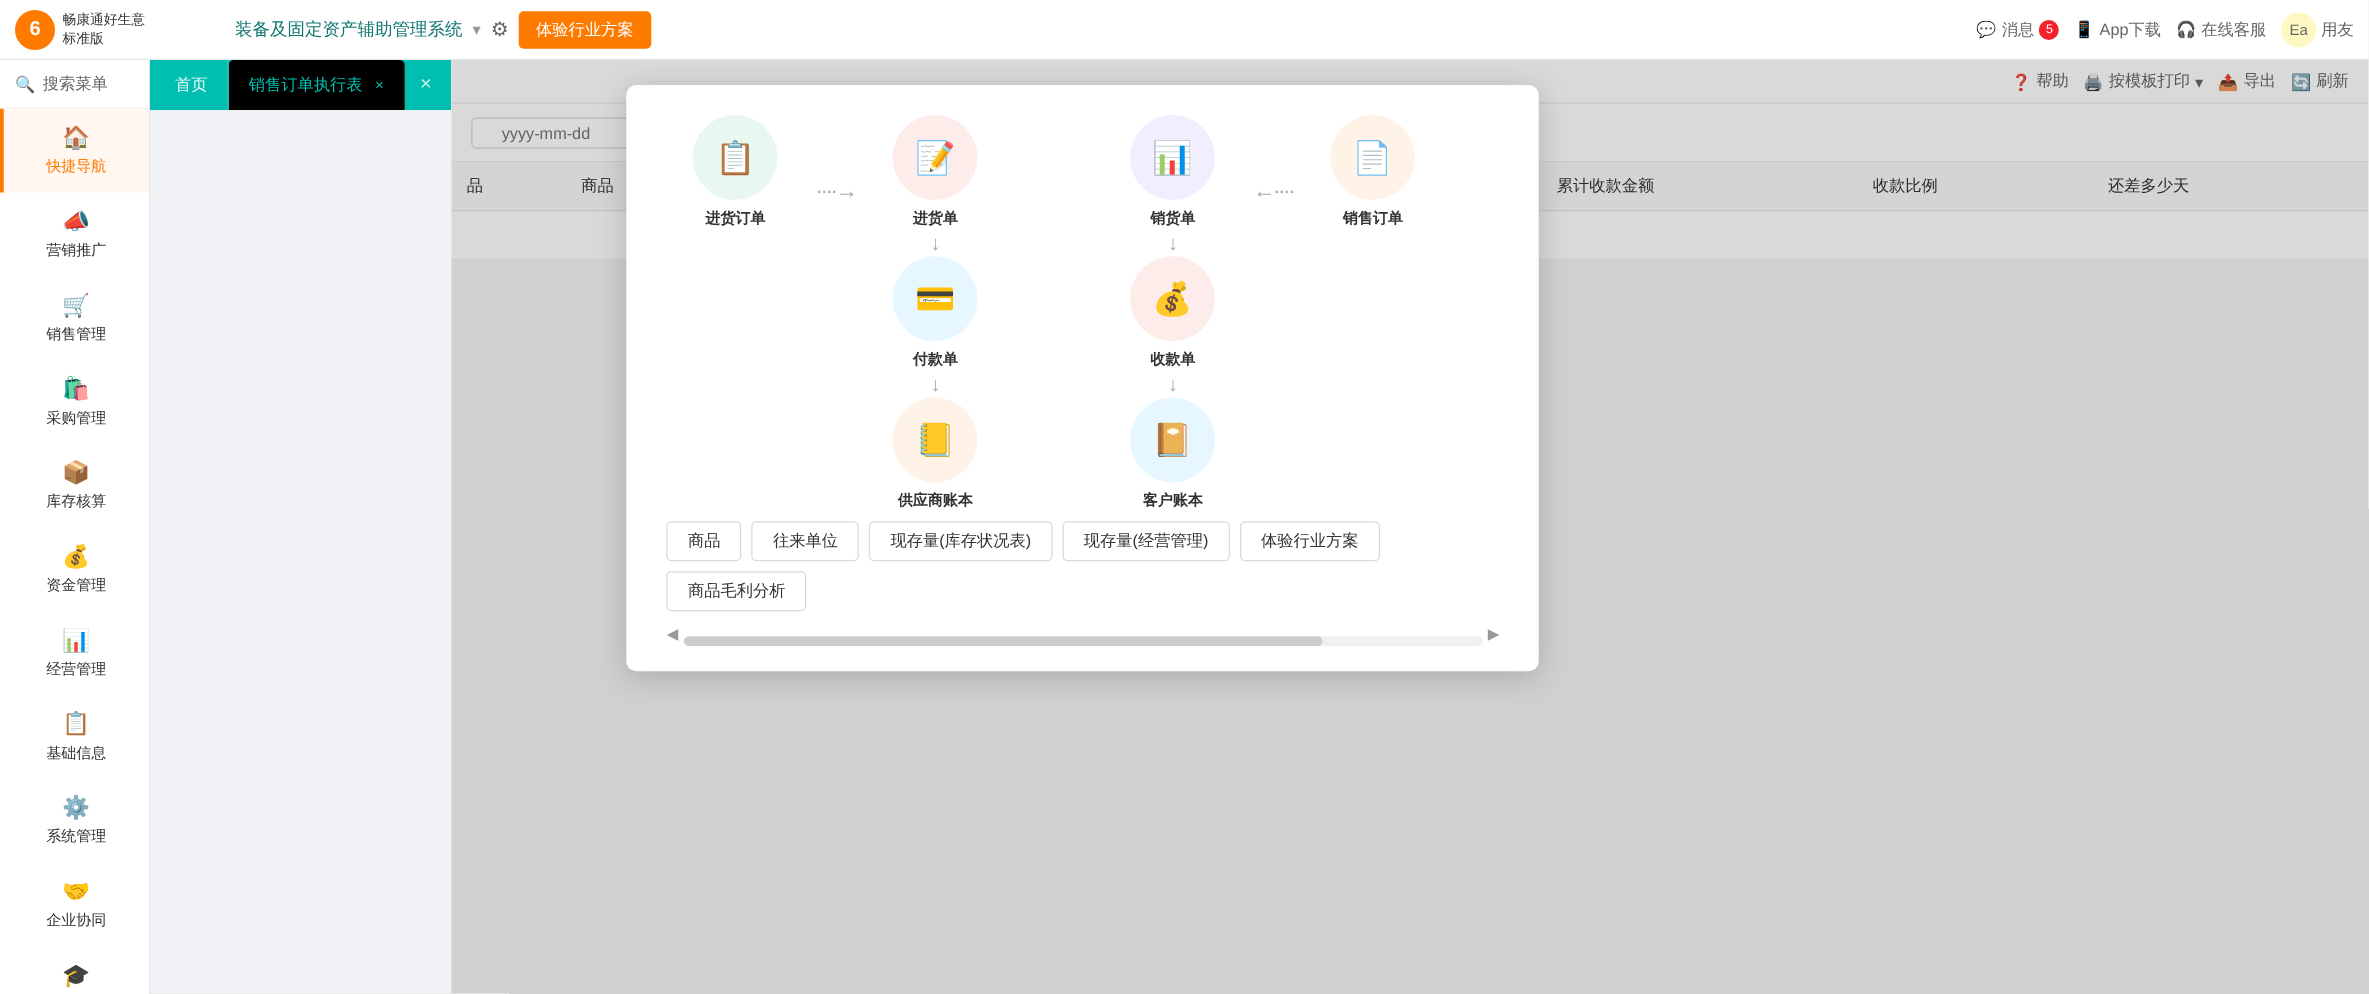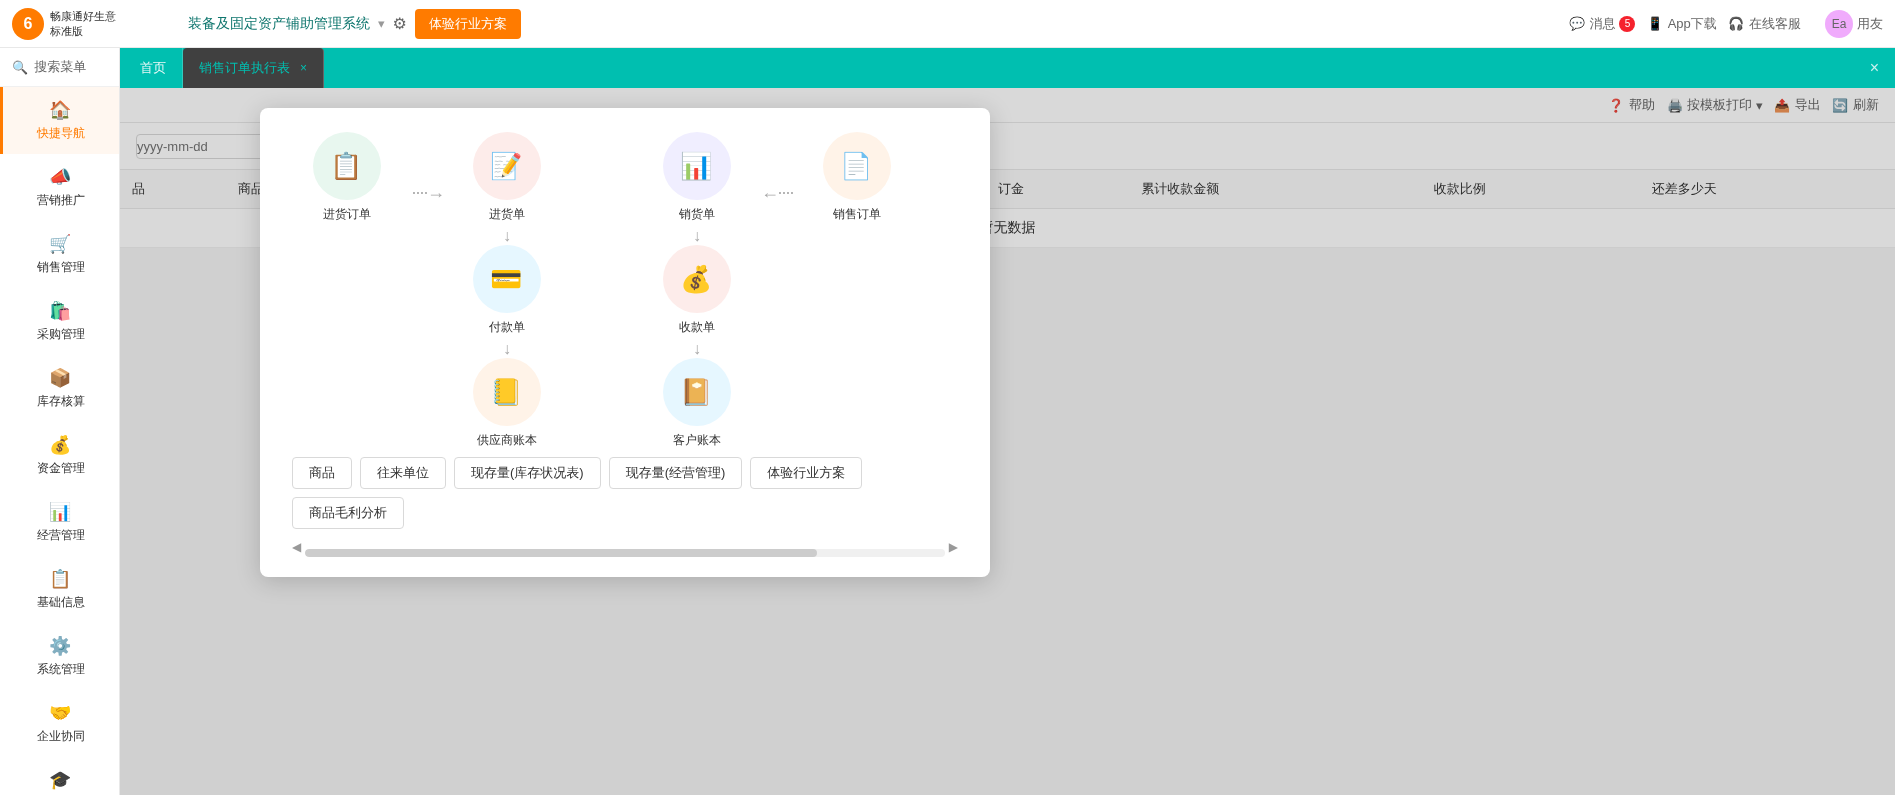--- a/index.html
+++ b/index.html
@@ -17,21 +17,21 @@
     }
     .logo-icon {
       width: 32px; height: 32px; background: #ff7b00;
       border-radius: 50%; display: flex; align-items: center; justify-content: center;
       color: #fff; font-size: 16px; font-weight: bold;
     }
     .logo-text { font-size: 11px; color: #333; line-height: 1.3; }
     .top-bar-actions { display: flex; align-items: center; gap: 12px; margin-left: auto; }
     .top-btn { display: flex; align-items: center; gap: 4px; color: #666; font-size: 13px; cursor: pointer; }
     .badge { background: #f5222d; color: #fff; border-radius: 8px; font-size: 10px; padding: 0 4px; min-width: 16px; height: 16px; display: inline-flex; align-items: center; justify-content: center; }
-    .avatar { width: 28px; height: 28px; border-radius: 50%; background: #f0abfc; display: flex; align-items: center; justify-content: center; font-size: 12px; color: #666; margin-left: 12px; }
+    .avatar { width: 28px; height: 28px; border-radius: 50%; background: #fef9c3; display: flex; align-items: center; justify-content: center; font-size: 12px; color: #666; }
     .experience-btn { background: #ff7b00; color: #fff; border: none; border-radius: 4px; padding: 6px 14px; font-size: 13px; cursor: pointer; }
 
     
     .layout { display: flex; height: calc(100vh - 48px); }
 
     
     .sidebar {
       width: 120px; min-width: 120px; background: #fff;
       border-right: 1px solid #e8e8e8; display: flex; flex-direction: column;
       overflow-y: auto;
@@ -44,34 +44,34 @@
     .sidebar-item {
       display: flex; flex-direction: column; align-items: center;
       padding: 12px 8px; cursor: pointer; gap: 4px;
       border-left: 3px solid transparent;
       font-size: 12px; color: #333;
     }
     .sidebar-item.active { background: #fff7f0; border-left-color: #ff7b00; color: #ff7b00; }
     .sidebar-item .icon { font-size: 18px; }
 
     
-    .main { flex: 1; display: flex; flex-direction: column; overflow: hidden; }
+    .main { flex: 1; display: flex; flex-direction: row; overflow: hidden; }
 
     
     .tab-bar {
       display: flex; align-items: center; background: #00bfb0; height: 40px;
       padding: 0 4px; gap: 0;
     }
     .tab-item {
       display: flex; align-items: center; gap: 6px;
       padding: 0 16px; height: 40px; cursor: pointer;
       font-size: 13px; color: rgba(255,255,255,0.85);
       border-right: 1px solid rgba(255,255,255,0.2);
     }
-    .tab-item.active { background: #404040; color: #00bfb0; border-radius: 4px 4px 0 0; }
+    .tab-item.active { background: #000000; color: #00bfb0; border-radius: 4px 4px 0 0; }
     .tab-item.home { color: rgba(255,255,255,0.9); }
     .tab-close { font-size: 12px; color: inherit; cursor: pointer; margin-left: 4px; }
     .tab-bar-close { margin-left: auto; color: rgba(255,255,255,0.8); padding: 0 12px; cursor: pointer; font-size: 16px; }
 
     
     .page-content { flex: 1; background: #f5f5f5; position: relative; overflow: hidden; }
 
     
     .toolbar-row {
       display: flex; align-items: center; justify-content: flex-end;
@@ -82,21 +82,21 @@
       display: flex; align-items: center; gap: 4px;
       color: #666; font-size: 13px; cursor: pointer;
     }
 
     
     .filter-row {
       display: flex; align-items: center; padding: 8px 16px;
       background: #fff; border-bottom: 1px solid #e8e8e8; gap: 8px; flex-wrap: wrap;
     }
     .filter-input {
-      border: 1px solid #d9d9d9; border-radius: 4px; padding: 4px 0;
+      border: 1px solid #d9d9d9; border-radius: 4px; padding: 4px 23px;
       font-size: 13px; color: #333; width: 140px;
     }
     .filter-select {
       border: 1px solid #d9d9d9; border-radius: 4px; padding: 4px 8px;
       font-size: 13px; color: #333; width: 120px;
     }
     .search-btn {
       background: #ff7b00; color: #fff; border: none; border-radius: 4px;
       padding: 5px 16px; font-size: 13px; cursor: pointer;
     }
@@ -142,21 +142,21 @@
       font-size: 28px;
     }
     .flow-circle.green { background: #e8f7ef; color: #52c41a; }
     .flow-circle.red-light { background: #fdecea; color: #f5222d; }
     .flow-circle.purple { background: #f0eeff; color: #7b5bf5; }
     .flow-circle.orange { background: #fff3e8; color: #fa8c16; }
     .flow-circle.blue { background: #e6f7ff; color: #1890ff; }
     .flow-circle.red { background: #fdecea; color: #f5222d; }
     .flow-circle.orange2 { background: #fff3e8; color: #fa8c16; }
     .flow-circle.blue2 { background: #e6f7ff; color: #1890ff; }
-    .flow-label { font-size: 12px; color: #333; text-align: right; }
+    .flow-label { font-size: 12px; color: #333; text-align: right; font-weight: bold; }
 
     
     .common-functions { margin-top: 8px; }
     .common-title { font-size: 13px; color: #333; margin-bottom: 10px; font-weight: 500; }
     .func-btns { display: flex; flex-wrap: wrap; gap: 8px; margin-bottom: 8px; }
     .func-btn {
       border: 1px solid #d9d9d9; border-radius: 4px; background: #fff;
       padding: 6px 16px; font-size: 13px; color: #333; cursor: pointer;
     }
 

